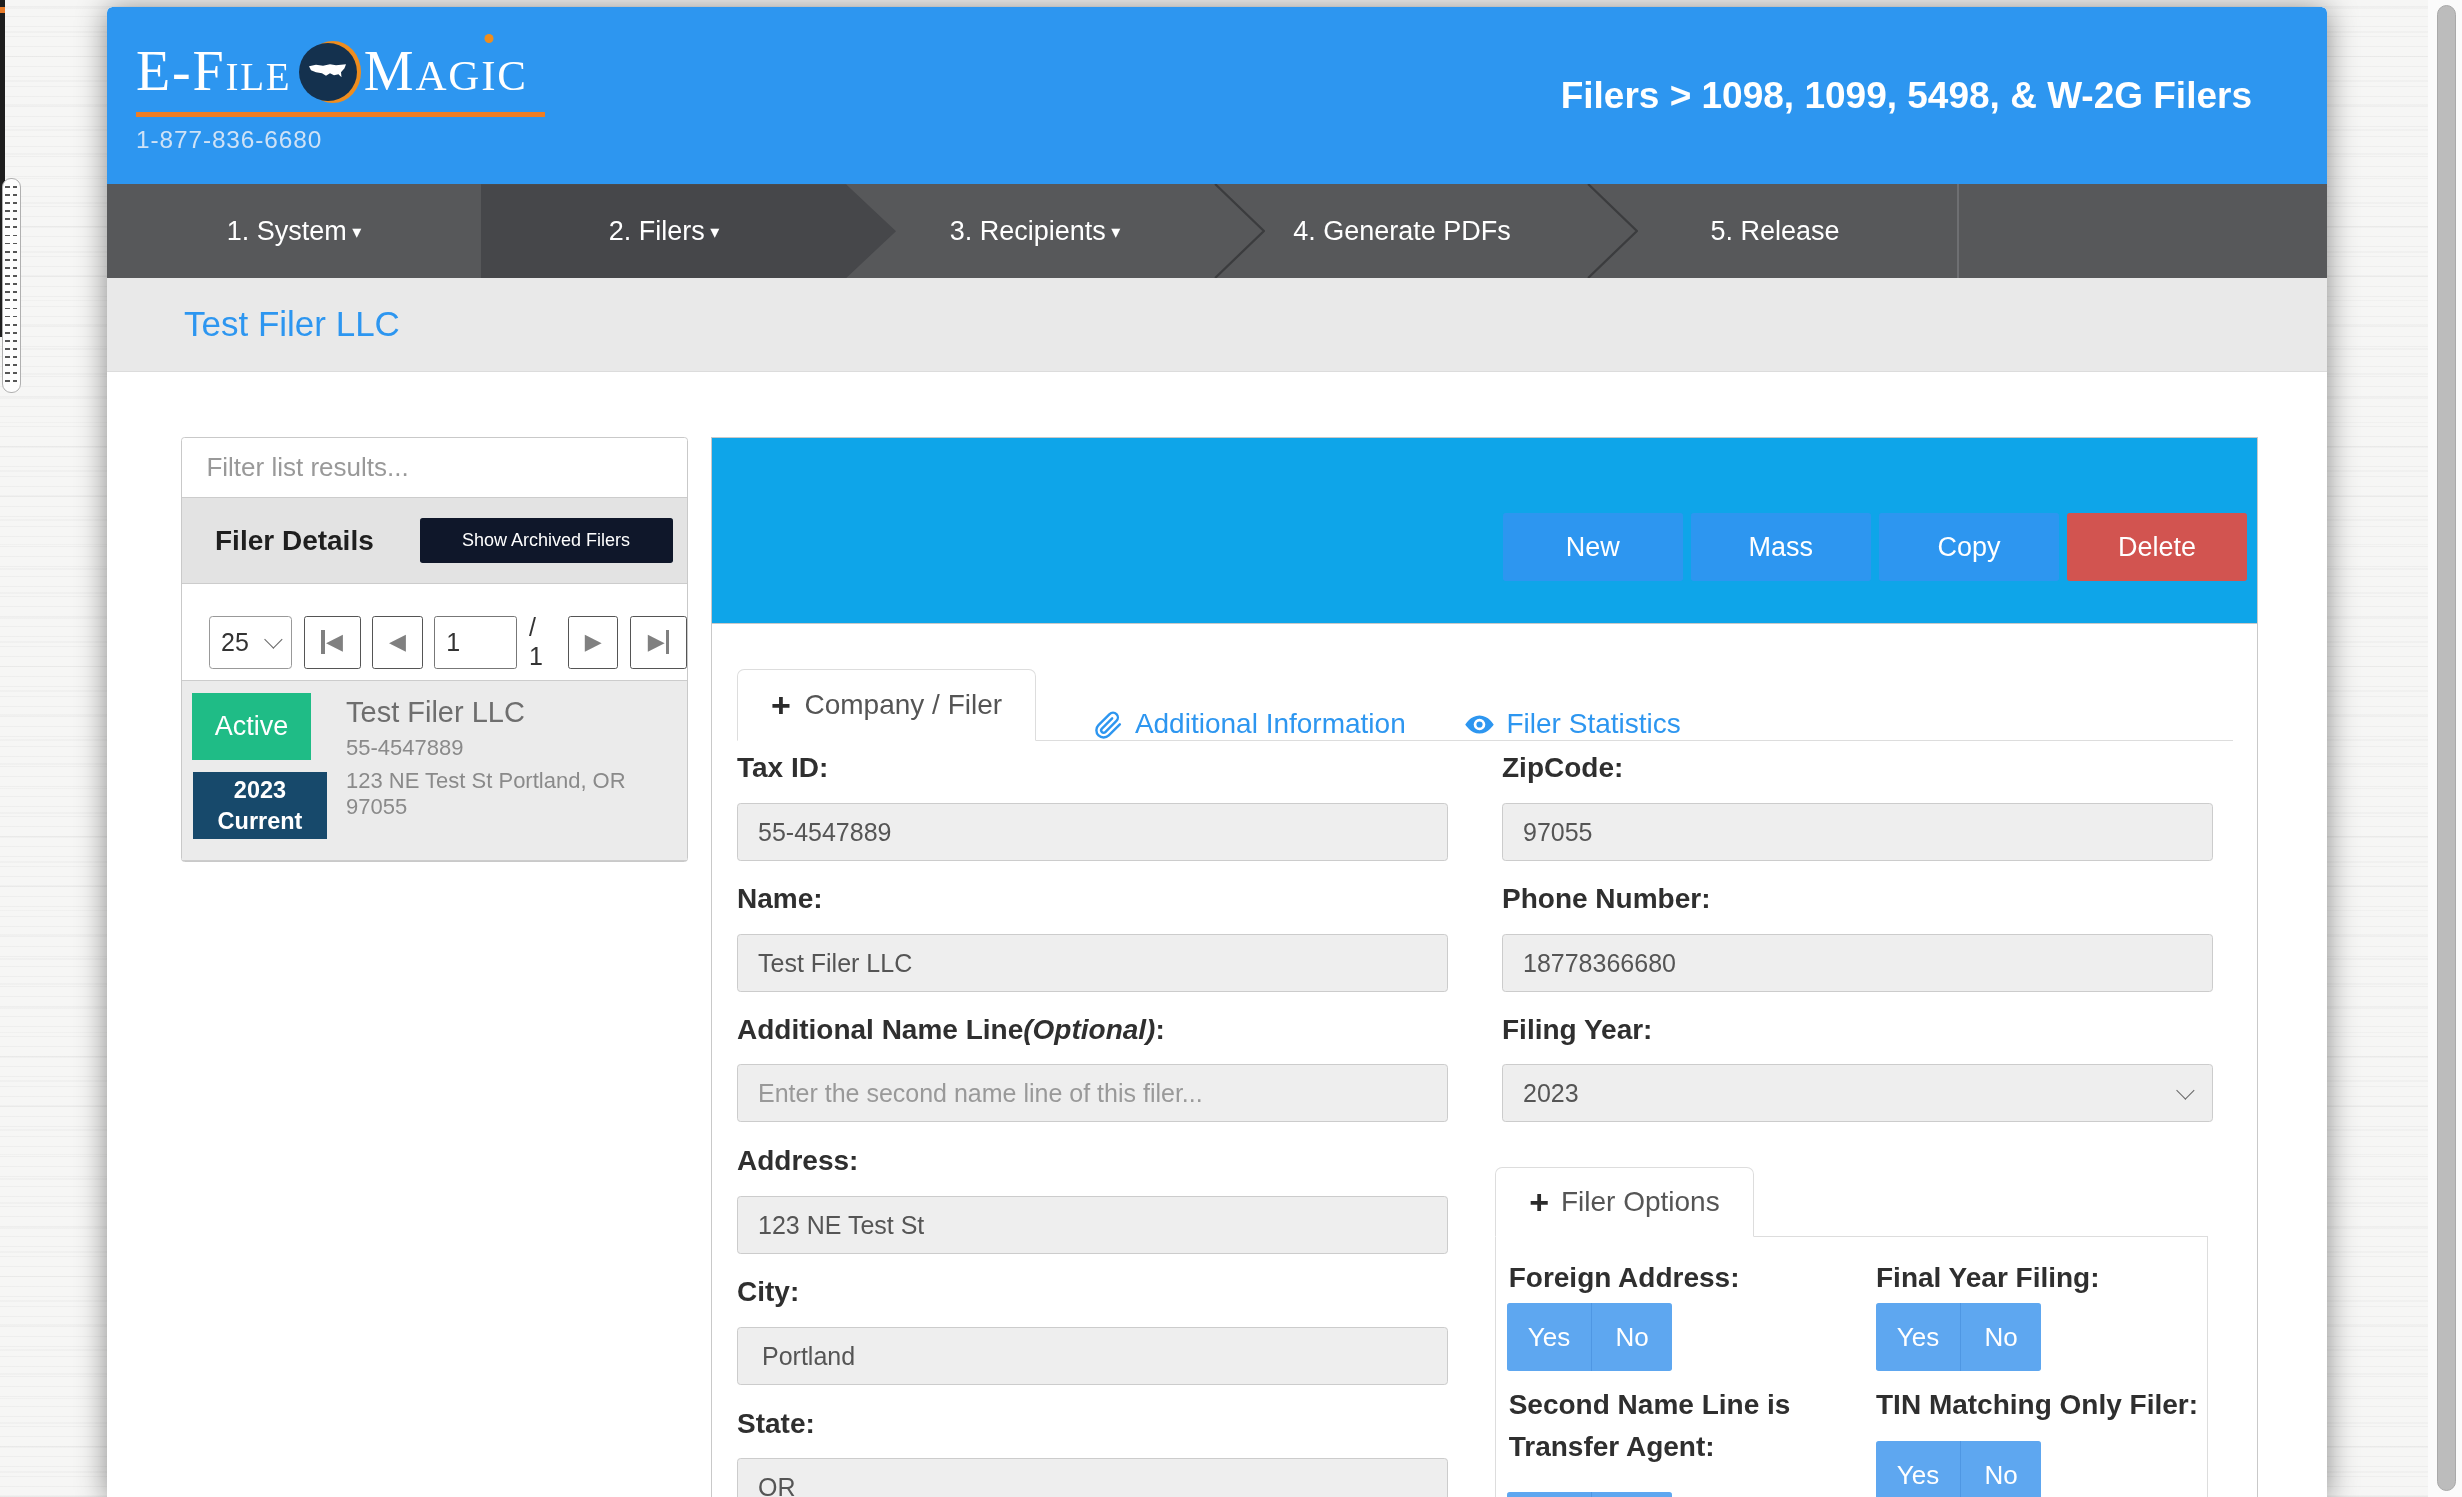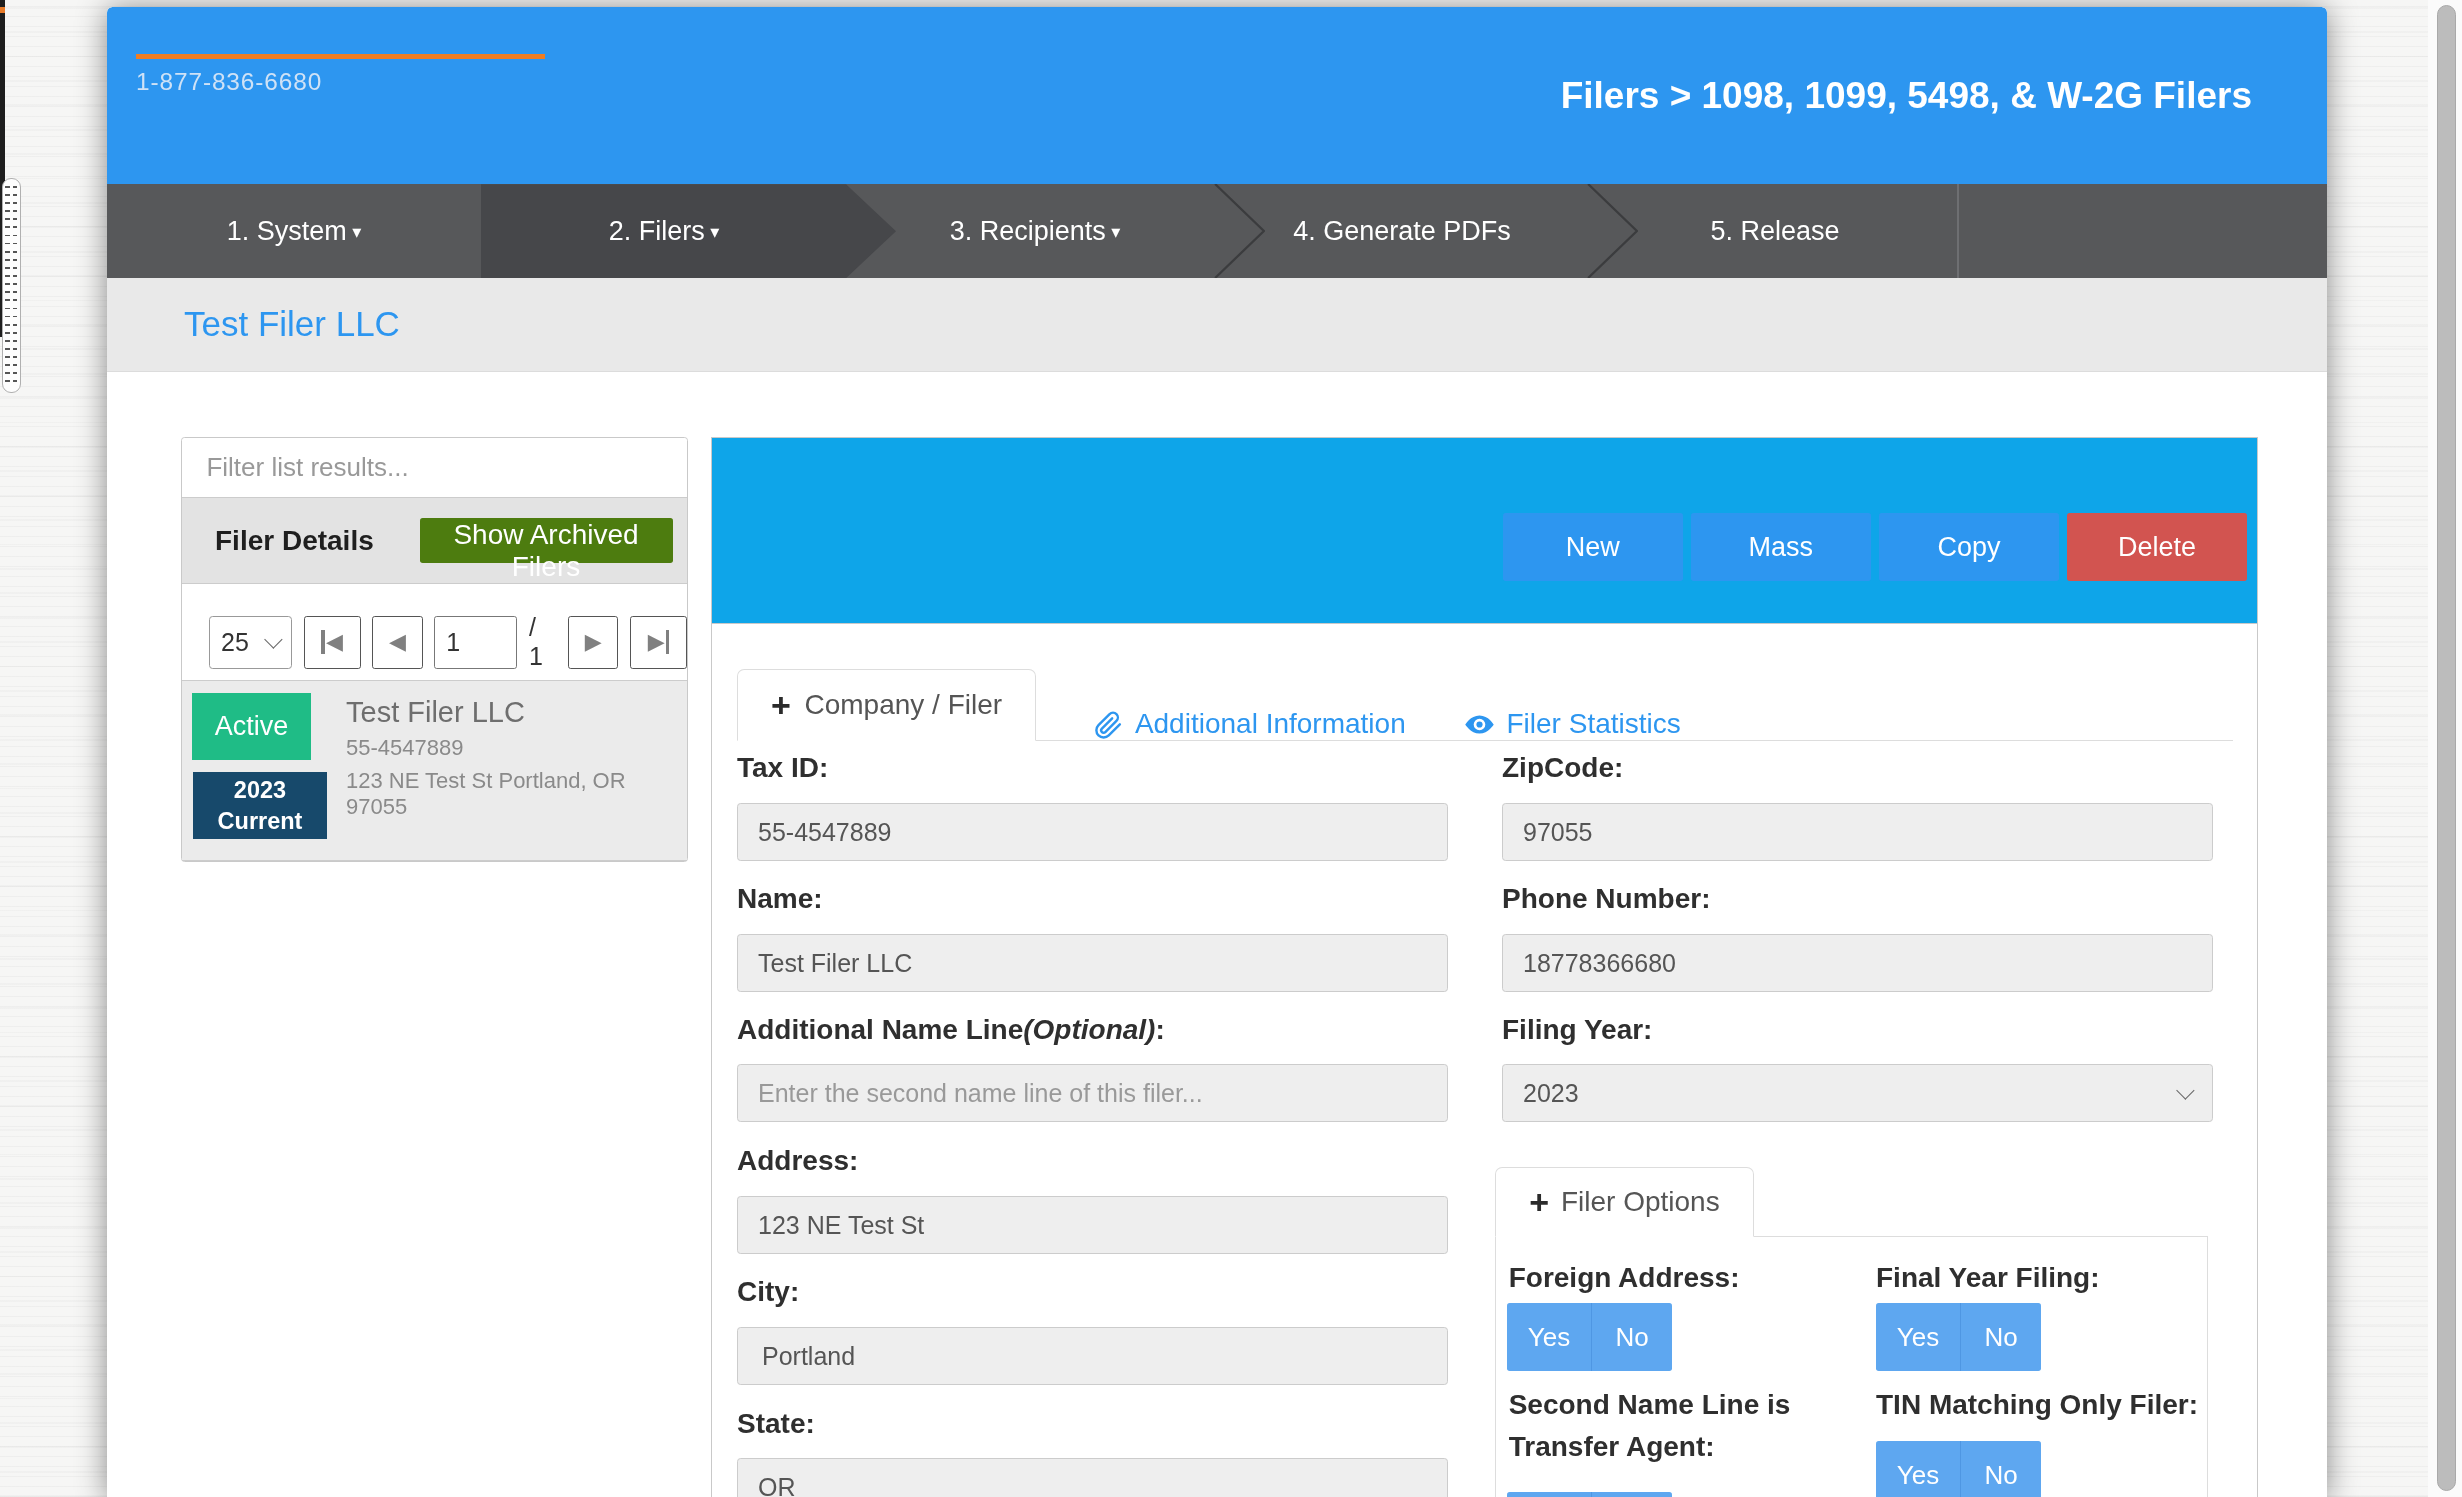--- a/index.html
+++ b/index.html
@@ -52,21 +52,21 @@
   .pagebar span{display:block;margin-left:77px;line-height:92px;font-size:35px;color:#2d96f0;}
   
   .content{position:absolute;left:0;top:365px;right:0;bottom:0;background:#fff;}
   
   .filer-card{position:absolute;left:74px;top:65px;width:507px;height:425px;border:0.9px solid #c9c9c9;border-radius:3.6px;box-sizing:border-box;background:#fff;}
   .filter-input{display:block;width:100%;height:60px;border:none;outline:none;border-bottom:0.9px solid #ccc;
       padding:0 0 0 24.4px;font-size:26px;color:#444;box-sizing:border-box;font-family:"Liberation Sans",sans-serif;border-radius:3.6px 3.6px 0 0;}
   .filter-input::placeholder{color:#999;}
   .details-band{height:86px;background:#e3e3e3;border-bottom:0.9px solid #ccc;display:flex;align-items:center;box-sizing:border-box;justify-content:center;}
   .details-band h3{margin:0 0 0 33px;font-size:28px;color:#1f1f1f;font-weight:bold;flex:1;}
-  .archived-btn{width:253px;height:45px;margin-right:14.5px;background:#4d7c0f;color:#fff;border:none;border-radius:2.7px;font-size:28px;font-family:"Liberation Sans",sans-serif;cursor:pointer;}
+  .archived-btn{width:253px;height:45px;margin-right:14.5px;background:#0f172a;color:#fff;border:none;border-radius:2.7px;font-size:18px;font-family:"Liberation Sans",sans-serif;cursor:pointer;}
   .pagrow{position:absolute;left:27px;top:177px;display:flex;gap:11.8px;align-items:center;height:54px;}
   .pgsel{width:84px;height:53px;border:1.8px solid #999;border-radius:3.6px;display:flex;align-items:center;justify-content:space-between;padding:0 11px;box-sizing:border-box;font-size:25px;color:#333;background:#fff;}
   .chev{width:11.8px;height:11.8px;border-right:1.8px solid #666;border-bottom:1.8px solid #666;transform:rotate(45deg);margin-top:-5.4px;}
   .pgbtn{width:58px;height:53px;border:1.8px solid #555;border-radius:2.7px;background:#fff;display:flex;align-items:center;justify-content:center;gap:0.9px;padding:0;cursor:pointer;}
   .pgbtn.narrow{width:51px;}
   .pgbtn .tri{font-size:22px;color:#808080;line-height:1;}
   .pgbtn .bar{width:3.6px;height:23.5px;background:#808080;}
   .pginput{width:83px;height:53px;border:1.8px solid #777;border-radius:2.7px;font-size:25px;color:#333;padding:0 0 0 11px;box-sizing:border-box;font-family:"Liberation Sans",sans-serif;}
   .pgtotal{font-size:25px;color:#333;}
   .filer-row{position:absolute;left:0;top:242px;width:100%;height:181px;background:#ebebeb;border-top:0.9px solid #ccc;border-bottom:0.9px solid #ccc;box-sizing:border-box;cursor:pointer;}
@@ -112,20 +112,35 @@
   </div>
 <div class="grip">
     <div class="gcol"></div>
     <div class="gcol"></div>
   </div>
 
 <div class="window">
 
   <header class="app-header">
     <div class="logo">
+      <div class="logo-row">
+        <span class="logo-word1">E-File</span>
+        <span class="globe">
+          <span class="cres"></span>
+          <span class="disc">
+            <svg width="40" height="24.4" viewBox="0 0 40 24">
+              <path d="M1 6 L8 4.5 L15 5.5 L22 4 L28 5 L38 4 L36.5 8 L33 12 L33.5 17 L30.5 14 L26 15 L22 13 L18 15.5 L14 13 L8 12 L3 10 Z" fill="#fff"></path>
+            </svg>
+          </span>
+        </span>
+        <span class="sc">M</span>
+          <span class="sc2">AG</span>
+          <span class="sc2 idot">I</span>
+          <span class="sc2">C</span>
+      </div>
       <div class="logo-underline"></div>
       <div class="logo-phone">1-877-836-6680</div>
     </div>
     <div class="header-title">Filers &gt; 1098, 1099, 5498, &amp; W-2G Filers</div>
   </header>
 
   <nav class="stepnav">
     <div class="step2-shape"></div>
     <svg class="stepsep" style="left:1107px" width="51" height="94" viewBox="0 0 56 104">
         <polyline points="1,0 55,52 1,104" fill="none" stroke="#3b3c3e" stroke-width="2.5"></polyline>

